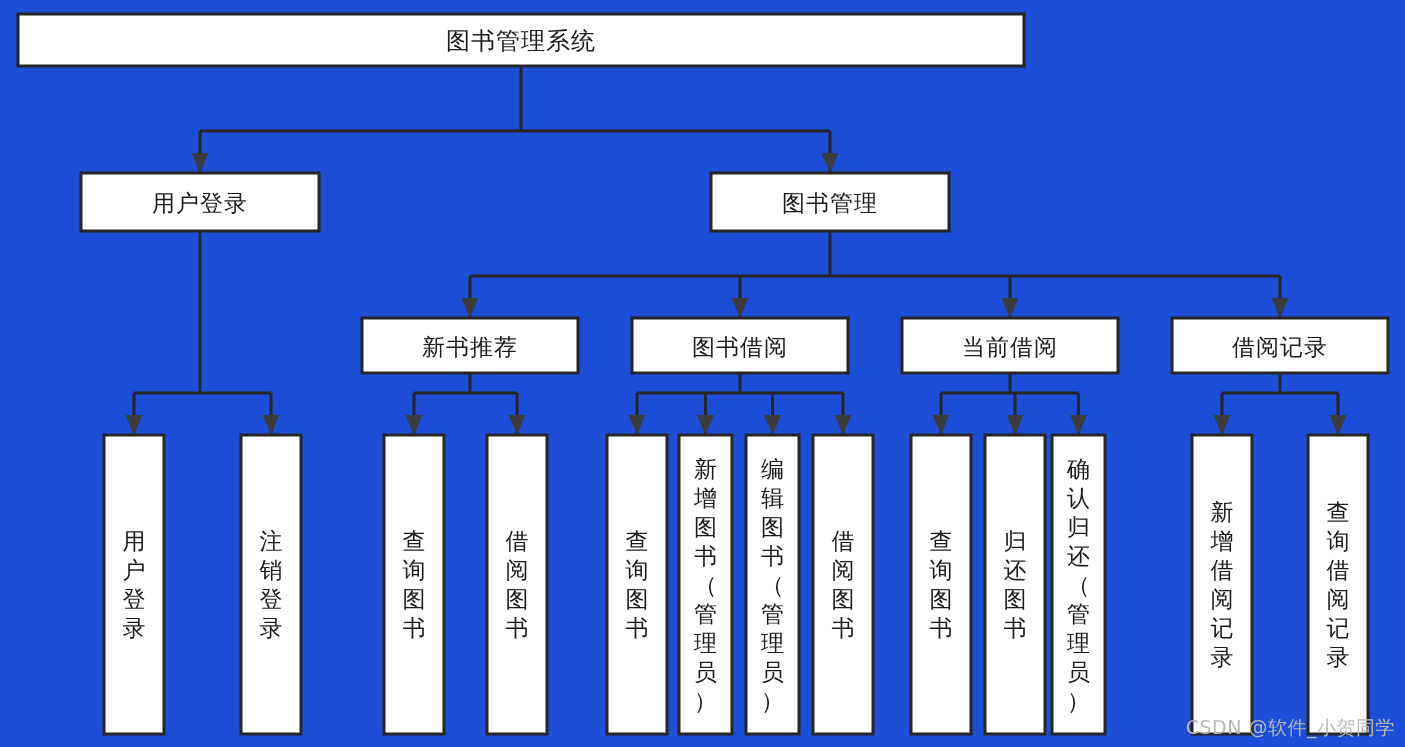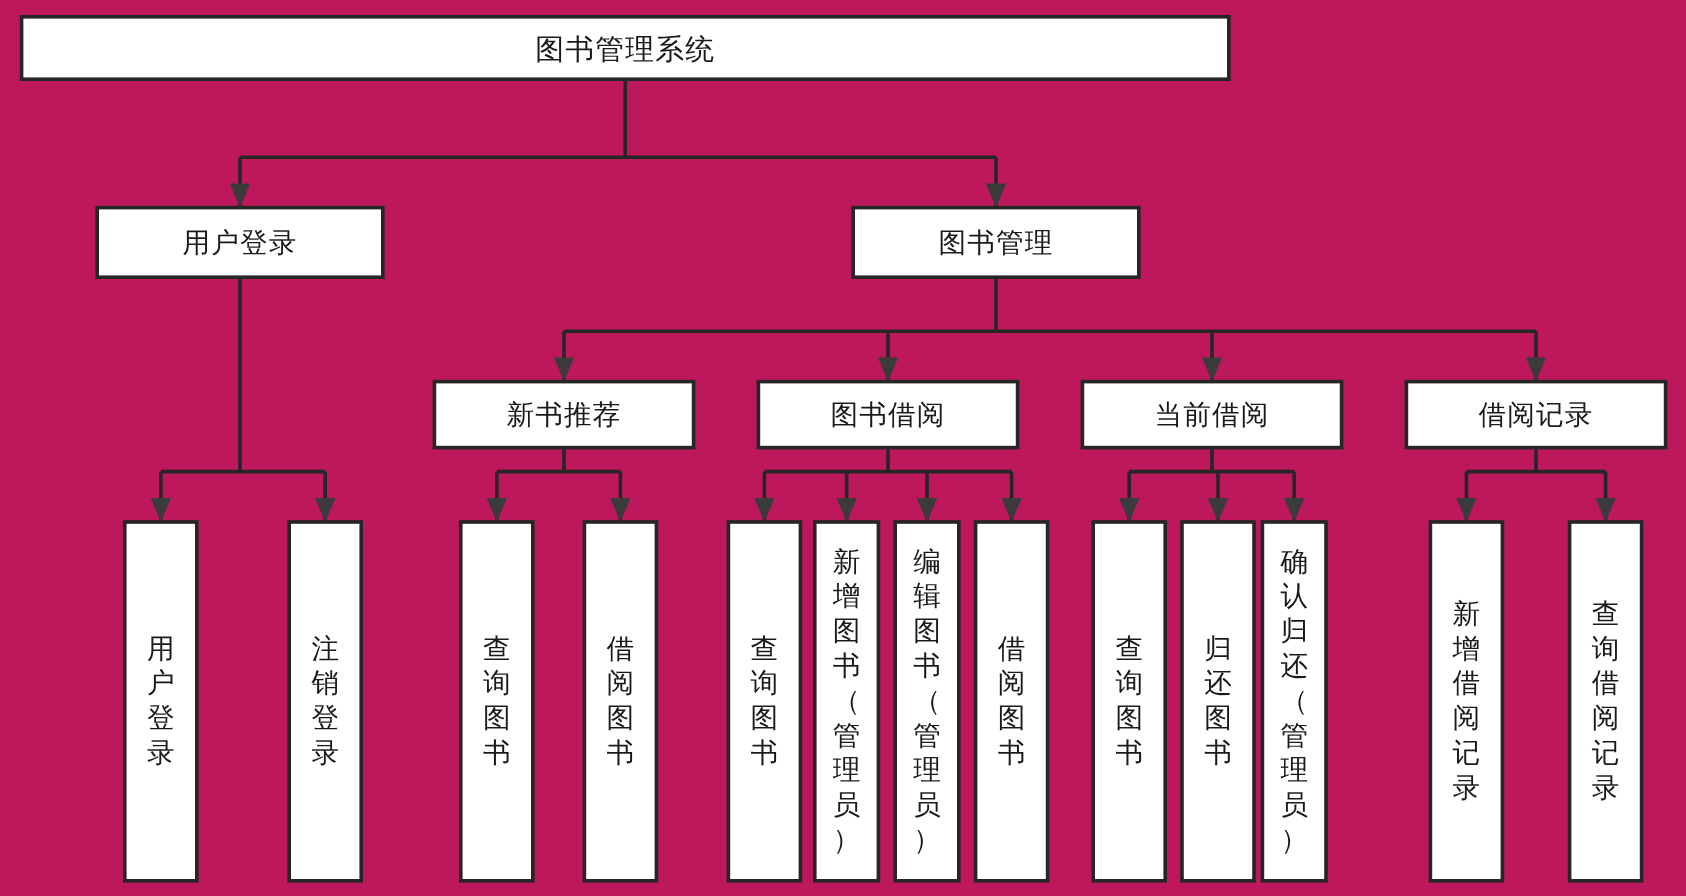--- a/index.html
+++ b/index.html
@@ -11,21 +11,21 @@
     width: 1405px;
     height: 747px;
     font-family: "DejaVu Sans", "Liberation Sans", sans-serif;
     overflow: hidden;
     position: relative;
   }
   #diagram-root {
     position: relative;
     width: 1405px;
     height: 747px;
-    background: #be185d;
+    background: #1d4ed8;
   }
   svg#flow {
     position: absolute;
     left: 0;
     top: 0;
     width: 1405px;
     height: 747px;
     display: block;
   }
   .node-rect {
@@ -248,13 +248,14 @@
           <rect x="1308" y="435" width="60" height="299" class="node-rect"></rect>
           <text x="1338" y="512" font-family="&quot;DejaVu Sans&quot;,&quot;Liberation Sans&quot;,sans-serif" font-size="23" fill="#1a1a1a" text-anchor="middle" dominant-baseline="central">查</text>
           <text x="1338" y="541" font-family="&quot;DejaVu Sans&quot;,&quot;Liberation Sans&quot;,sans-serif" font-size="23" fill="#1a1a1a" text-anchor="middle" dominant-baseline="central">询</text>
           <text x="1338" y="570" font-family="&quot;DejaVu Sans&quot;,&quot;Liberation Sans&quot;,sans-serif" font-size="23" fill="#1a1a1a" text-anchor="middle" dominant-baseline="central">借</text>
           <text x="1338" y="599" font-family="&quot;DejaVu Sans&quot;,&quot;Liberation Sans&quot;,sans-serif" font-size="23" fill="#1a1a1a" text-anchor="middle" dominant-baseline="central">阅</text>
           <text x="1338" y="628" font-family="&quot;DejaVu Sans&quot;,&quot;Liberation Sans&quot;,sans-serif" font-size="23" fill="#1a1a1a" text-anchor="middle" dominant-baseline="central">记</text>
           <text x="1338" y="657" font-family="&quot;DejaVu Sans&quot;,&quot;Liberation Sans&quot;,sans-serif" font-size="23" fill="#1a1a1a" text-anchor="middle" dominant-baseline="central">录</text>
         </g>
       </g>
   </svg>
+  <div class="watermark">CSDN @软件_小贺同学</div>
 </div>
 
 </body></html>

